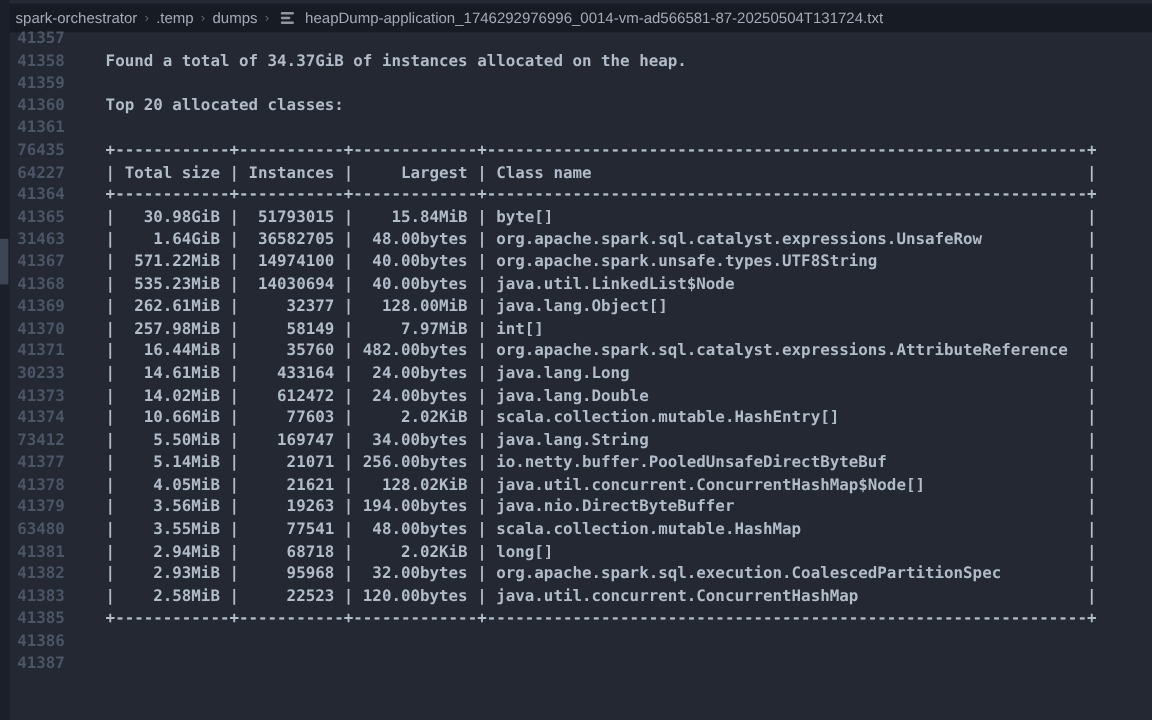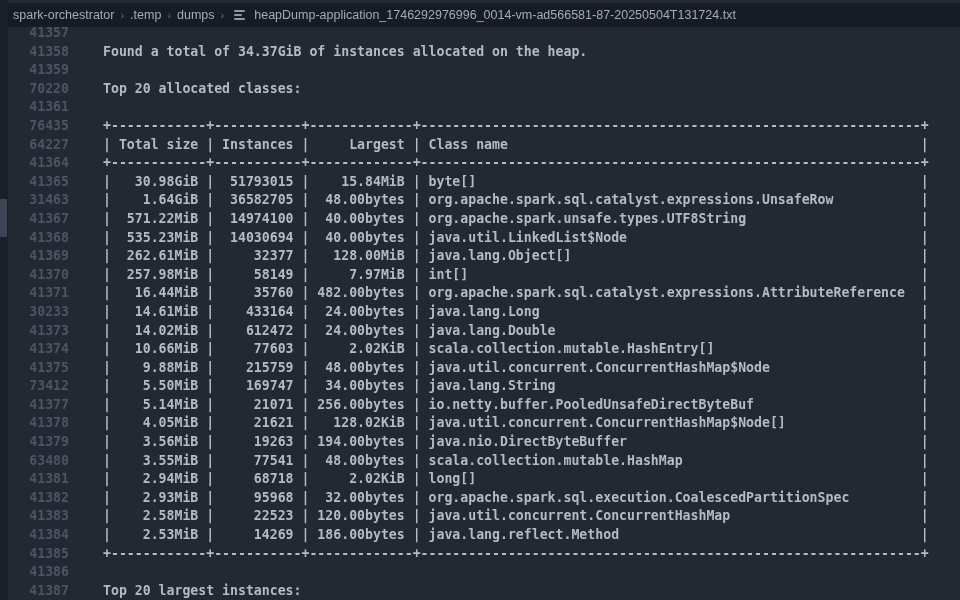--- a/index.html
+++ b/index.html
@@ -50,21 +50,21 @@
   .file-icon i.l1 { width:11px; }
   .file-icon i.l2 { width:8px; }
   .file-icon i.l3 { width:11px; }
   .crumb-file { color: var(--breadcrumb_text); }
   
   .editor {
     position:absolute; left:8px; top:24px; right:0; bottom:0;
     font-size:13.2px; font-weight:600; line-height:18.6px;
     color: var(--text);
   }
-  .line { display:flex; height:18.6px;margin-left:15px; }
+  .line { display:flex; height:18.6px; }
   .ln {
     width:46px; flex:0 0 46px; text-align:right;
     color: var(--line_number);
     user-select:none;
   }
   .lc {
     padding-left:34px;
     white-space:pre;
   }
 </style>
@@ -97,21 +97,21 @@
     </div>
     <div class="line">
       <span class="ln">41358</span>
       <span class="lc">Found a total of 34.37GiB of instances allocated on the heap.</span>
     </div>
     <div class="line">
       <span class="ln">41359</span>
       <span class="lc"></span>
     </div>
     <div class="line">
-      <span class="ln">70220</span>
+      <span class="ln">41360</span>
       <span class="lc">Top 20 allocated classes:</span>
     </div>
     <div class="line">
       <span class="ln">41361</span>
       <span class="lc"></span>
     </div>
     <div class="line">
       <span class="ln">76435</span>
       <span class="lc">+------------+-----------+-------------+---------------------------------------------------------------+</span>
     </div>
@@ -157,24 +157,20 @@
     </div>
     <div class="line">
       <span class="ln">41373</span>
       <span class="lc">|   14.02MiB |    612472 |  24.00bytes | java.lang.Double                                              |</span>
     </div>
     <div class="line">
       <span class="ln">41374</span>
       <span class="lc">|   10.66MiB |     77603 |     2.02KiB | scala.collection.mutable.HashEntry[]                          |</span>
     </div>
     <div class="line">
-      <span class="ln">41375</span>
-      <span class="lc">|    9.88MiB |    215759 |  48.00bytes | java.util.concurrent.ConcurrentHashMap$Node                   |</span>
-    </div>
-    <div class="line">
       <span class="ln">73412</span>
       <span class="lc">|    5.50MiB |    169747 |  34.00bytes | java.lang.String                                              |</span>
     </div>
     <div class="line">
       <span class="ln">41377</span>
       <span class="lc">|    5.14MiB |     21071 | 256.00bytes | io.netty.buffer.PooledUnsafeDirectByteBuf                     |</span>
     </div>
     <div class="line">
       <span class="ln">41378</span>
       <span class="lc">|    4.05MiB |     21621 |   128.02KiB | java.util.concurrent.ConcurrentHashMap$Node[]                 |</span>
@@ -193,28 +189,23 @@
     </div>
     <div class="line">
       <span class="ln">41382</span>
       <span class="lc">|    2.93MiB |     95968 |  32.00bytes | org.apache.spark.sql.execution.CoalescedPartitionSpec         |</span>
     </div>
     <div class="line">
       <span class="ln">41383</span>
       <span class="lc">|    2.58MiB |     22523 | 120.00bytes | java.util.concurrent.ConcurrentHashMap                        |</span>
     </div>
     <div class="line">
-      <span class="ln">41384</span>
-      <span class="lc">|    2.53MiB |     14269 | 186.00bytes | java.lang.reflect.Method                                      |</span>
-    </div>
-    <div class="line">
       <span class="ln">41385</span>
       <span class="lc">+------------+-----------+-------------+---------------------------------------------------------------+</span>
     </div>
     <div class="line">
       <span class="ln">41386</span>
       <span class="lc"></span>
     </div>
     <div class="line">
       <span class="ln">41387</span>
-      <span class="lc">Top 20 largest instances:</span>
     </div>
   </div>
 
 </body></html>

